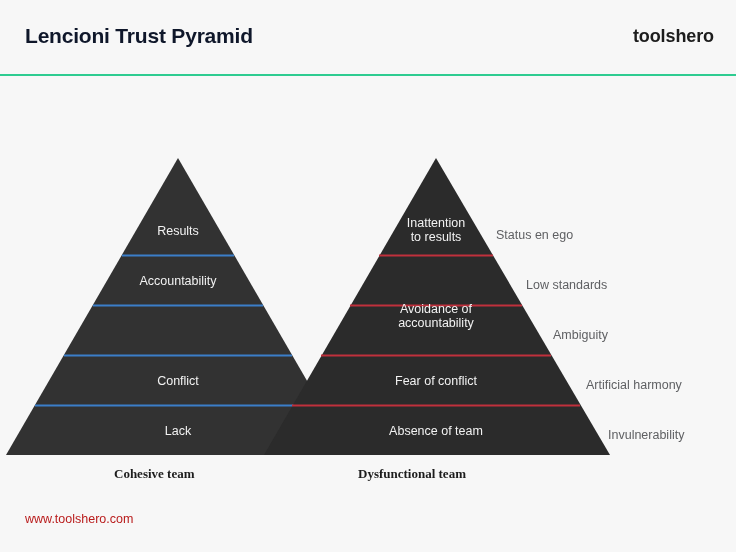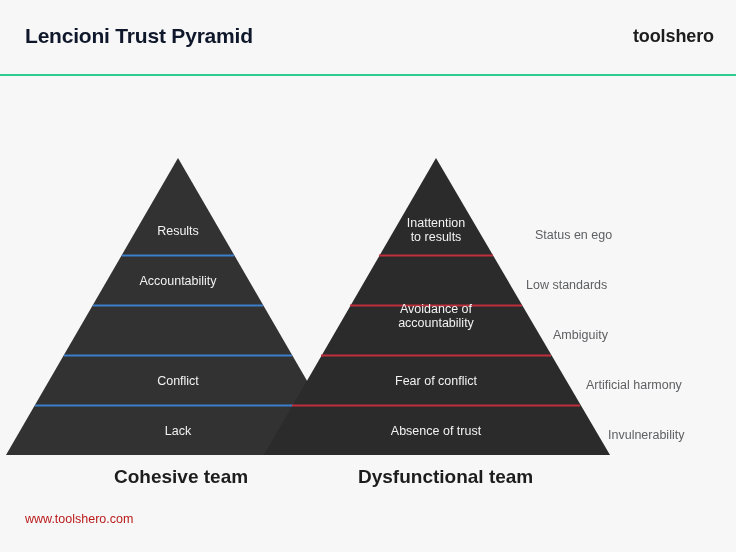--- a/index.html
+++ b/index.html
@@ -80,24 +80,25 @@
   .annot {
     position: absolute;
     color: #5f6063;
     font-size: 12.5px;
     white-space: nowrap;
   }
 
   
   .caption {
     position: absolute;
-    font-size: 19px;
+    font-size: 13px;
     font-weight: bold;
     color: #1d1d1d;
     white-space: nowrap;
+    font-family: Liberation Serif, serif;
   }
 
   
   .footer-url {
     position: absolute;
     left: 25px;
     top: 512px;
     font-size: 12.5px;
     color: #b91c1c;
   }
@@ -136,23 +137,23 @@
   <div class="lvl-label" style="left:118px; top:148px; width:120px;">Results</div>
   <div class="lvl-label" style="left:108px; top:198px; width:140px;">Accountability</div>
   <div class="lvl-label" style="left:118px; top:298px; width:120px;">Conflict</div>
   <div class="lvl-label" style="left:118px; top:348px; width:120px;">Lack</div>
 
   <div class="lvl-label two-line" style="left:376px; top:140px; width:120px;">Inattention
 to results</div>
   <div class="lvl-label two-line" style="left:366px; top:190px; width:140px;margin-top:36px;">Avoidance of
 accountability</div>
   <div class="lvl-label" style="left:356px; top:298px; width:160px;">Fear of conflict</div>
-  <div class="lvl-label" style="left:356px; top:348px; width:160px;">Absence of trust</div>
+  <div class="lvl-label" style="left:356px; top:348px; width:160px;">Absence of team</div>
 
-  <div class="annot" style="left:496px; top:225px;margin-left:39px;">Status en ego</div>
+  <div class="annot" style="left:496px; top:225px;">Status en ego</div>
   <div class="annot" style="left:526px; top:275px;">Low standards</div>
   <div class="annot" style="left:553px; top:325px;">Ambiguity</div>
   <div class="annot" style="left:586px; top:375px;">Artificial harmony</div>
   <div class="annot" style="left:608px; top:425px;">Invulnerability</div>
 </div>
 
 <style>
   .stage .annot { margin-top: -73px; }
 </style>
 

